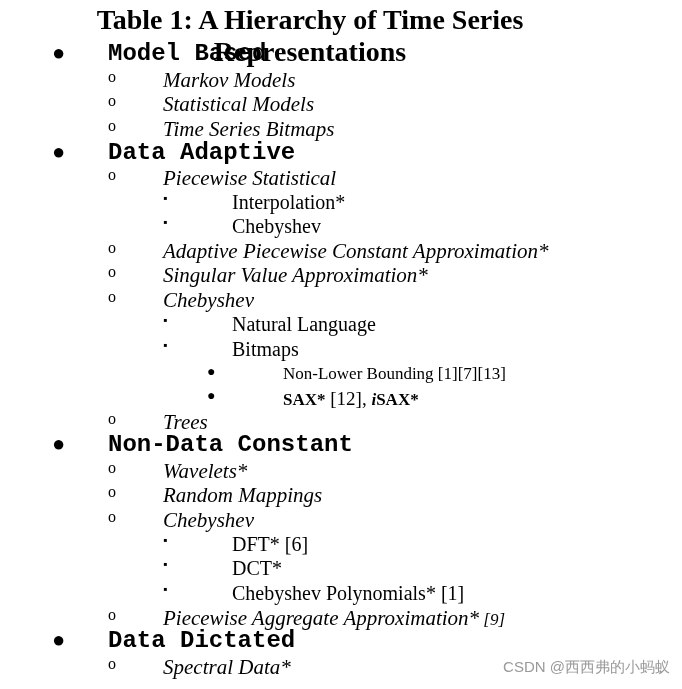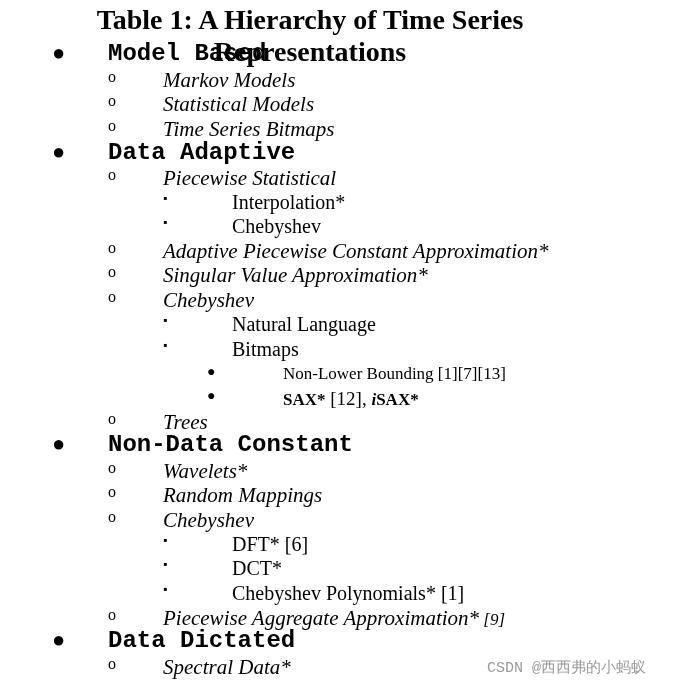--- a/index.html
+++ b/index.html
@@ -7,21 +7,21 @@
   .title{position:absolute;top:4px;left:0;width:620px;text-align:center;font-weight:bold;font-size:28px;}
   .row{position:absolute;white-space:nowrap;}
   .l1 .b{position:absolute;left:52px;font-size:22px;}
   .l1 .t{position:absolute;left:108px;font-size:24px;font-weight:bold;font-family:Liberation Mono, monospace;}
   .l2 .b{position:absolute;left:108px;font-size:16px;}
   .l2 .t{position:absolute;left:163px;font-size:21px;font-style:italic;}
   .l3 .b{position:absolute;left:163px;font-size:12px;}
   .l3 .t{position:absolute;left:232px;font-size:20px;}
   .l4 .b{position:absolute;left:207px;font-size:14px;}
   .l4 .t{position:absolute;left:272px;font-size:17px;margin-left:11px;}
-  .wm{position:absolute;right:36px;top:658px;font-family:Liberation Mono, monospace;font-size:15px;color:#9a9a9a;}
+  .wm{position:absolute;right:12px;top:658px;font-family:Liberation Sans, sans-serif;font-size:15px;color:#9a9a9a;}
   .small{font-size:17px;}
 </style>
 </head>
 <body>
 
 <div class="title">Table 1: A Hierarchy of Time Series Representations</div>
 <div id="list">
     <div class="row l1" style="top: 40px;">
       <span class="b">●</span>
       <span class="t">Model Based</span>

